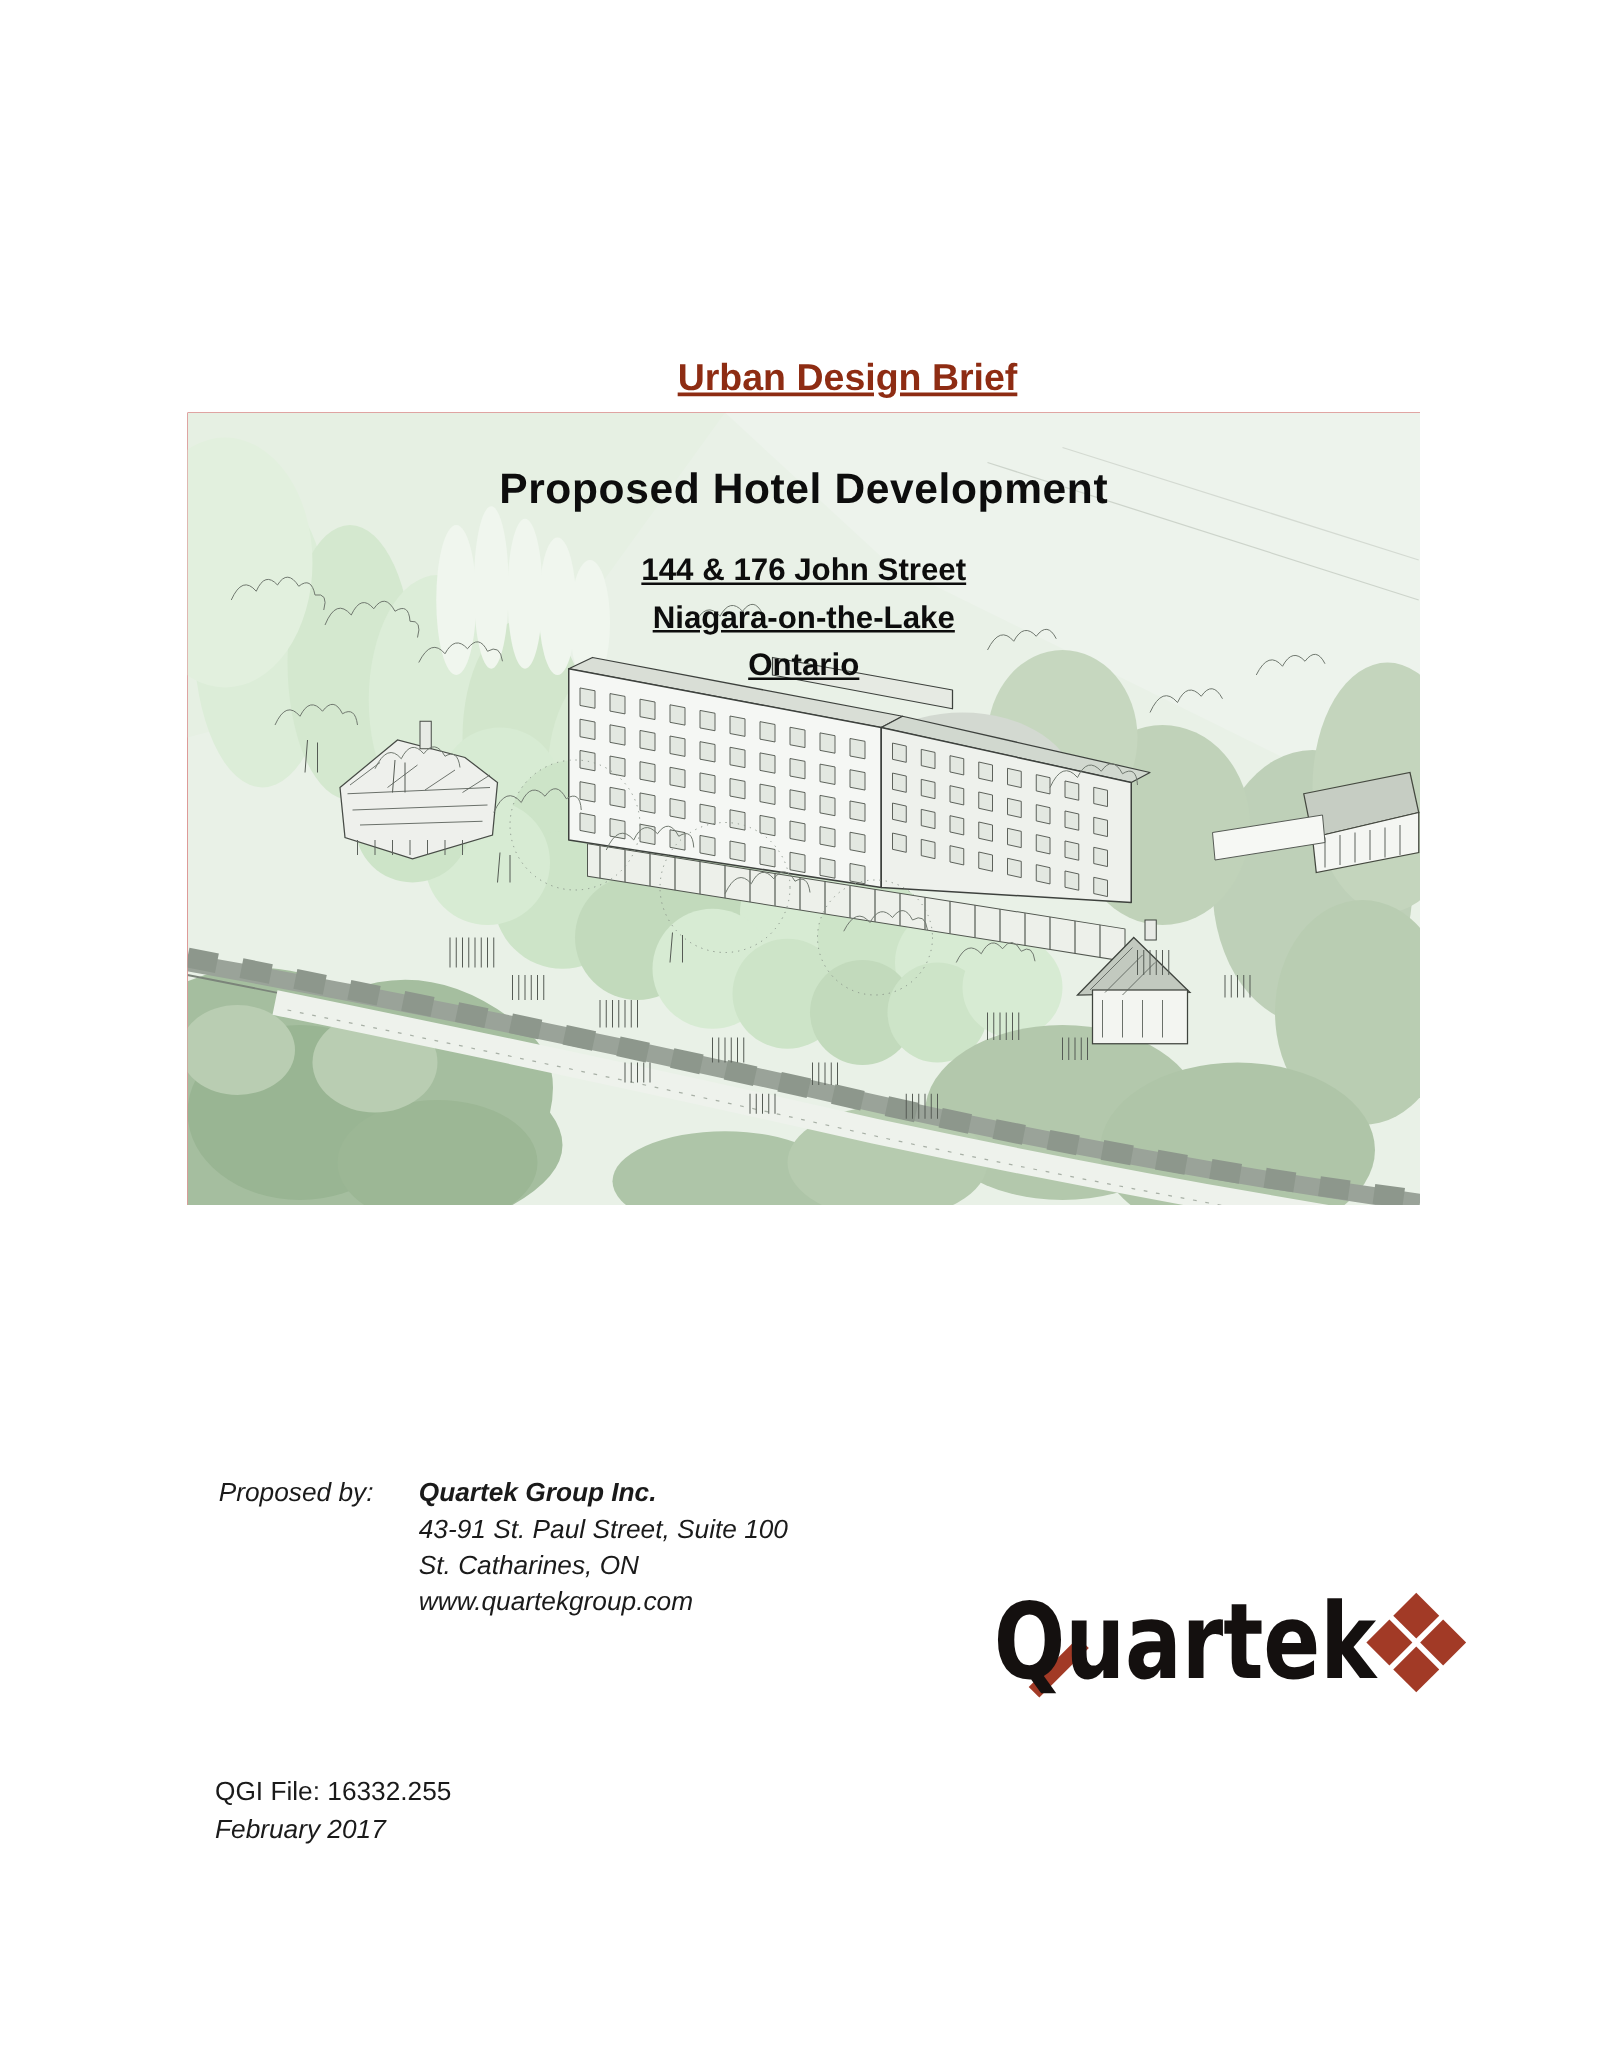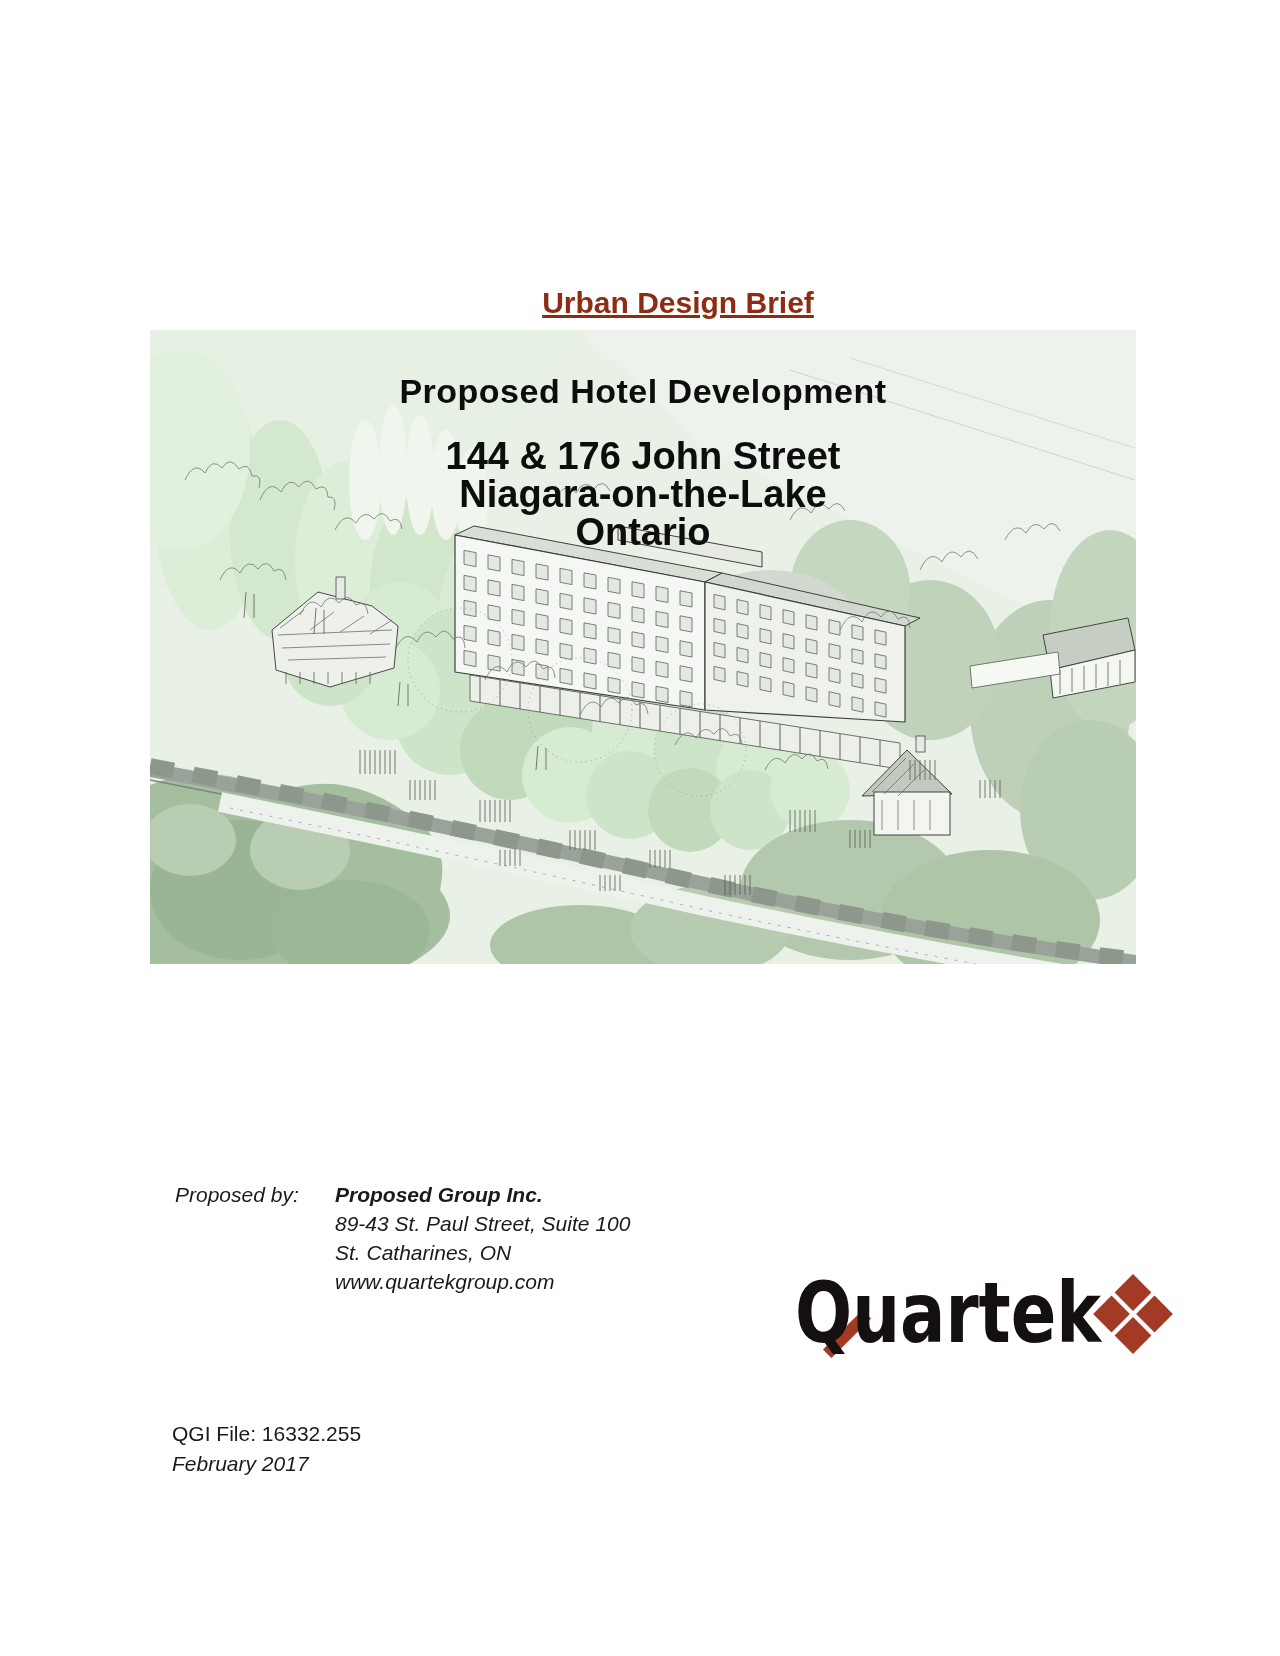--- a/index.html
+++ b/index.html
@@ -14,21 +14,21 @@
   }
   .illustration{
     position:absolute;left:150px;top:330px;width:986px;height:634px;
     background:#b91c1c;overflow:hidden;
   }
   .illustration svg{position:absolute;left:0;top:0;}
   .cover-text{
     position:absolute;left:0;right:0;top:42px;text-align:center;color:#0d0d0d;
   }
   .cover-headline{font-size:34px;font-weight:bold;letter-spacing:0.5px;}
-  .cover-address{margin-top:26px;font-size:38px;font-weight:bold;line-height:38px;}
+  .cover-address{margin-top:26px;font-size:25px;font-weight:bold;line-height:38px;text-decoration:underline;}
   .prepared{
     position:absolute;left:175px;top:1180px;display:flex;font-size:21px;
     font-style:italic;line-height:29px;
   }
   .prepared .label{width:160px;}
   .prepared .company{font-weight:bold;}
   .logo{position:absolute;left:795px;top:1268px;width:380px;height:92px;}
   .file-number{position:absolute;left:172px;top:1396px;font-size:21px;margin-top:26px;}
   .doc-date{position:absolute;left:172px;top:1452px;font-size:21px;font-style:italic;}
 </style>
@@ -277,22 +277,22 @@
       <div>144 &amp; 176 John Street</div>
       <div>Niagara-on-the-Lake</div>
       <div>Ontario</div>
     </div>
   </div>
 </div>
 
 <div class="prepared">
   <div class="label">Proposed by:</div>
   <div>
-    <div class="company">Proposed Group Inc.</div>
-    <div>89-43 St. Paul Street, Suite 100</div>
+    <div class="company">Quartek Group Inc.</div>
+    <div>43-91 St. Paul Street, Suite 100</div>
     <div>St. Catharines, ON</div>
     <div>www.quartekgroup.com</div>
   </div>
 </div>
 
 <div class="logo">
   <svg width="380" height="92" viewBox="0 0 380 92">
     <rect x="46" y="38" width="12" height="56" transform="rotate(45 52 66)" fill="#a23a26"></rect>
     <text x="0" y="74" font-family="DejaVu Sans, sans-serif" font-weight="bold" font-size="84" fill="#14100f" textLength="306" lengthAdjust="spacingAndGlyphs">Quartek</text>
     <g transform="translate(338,46)" fill="#a23a26">

